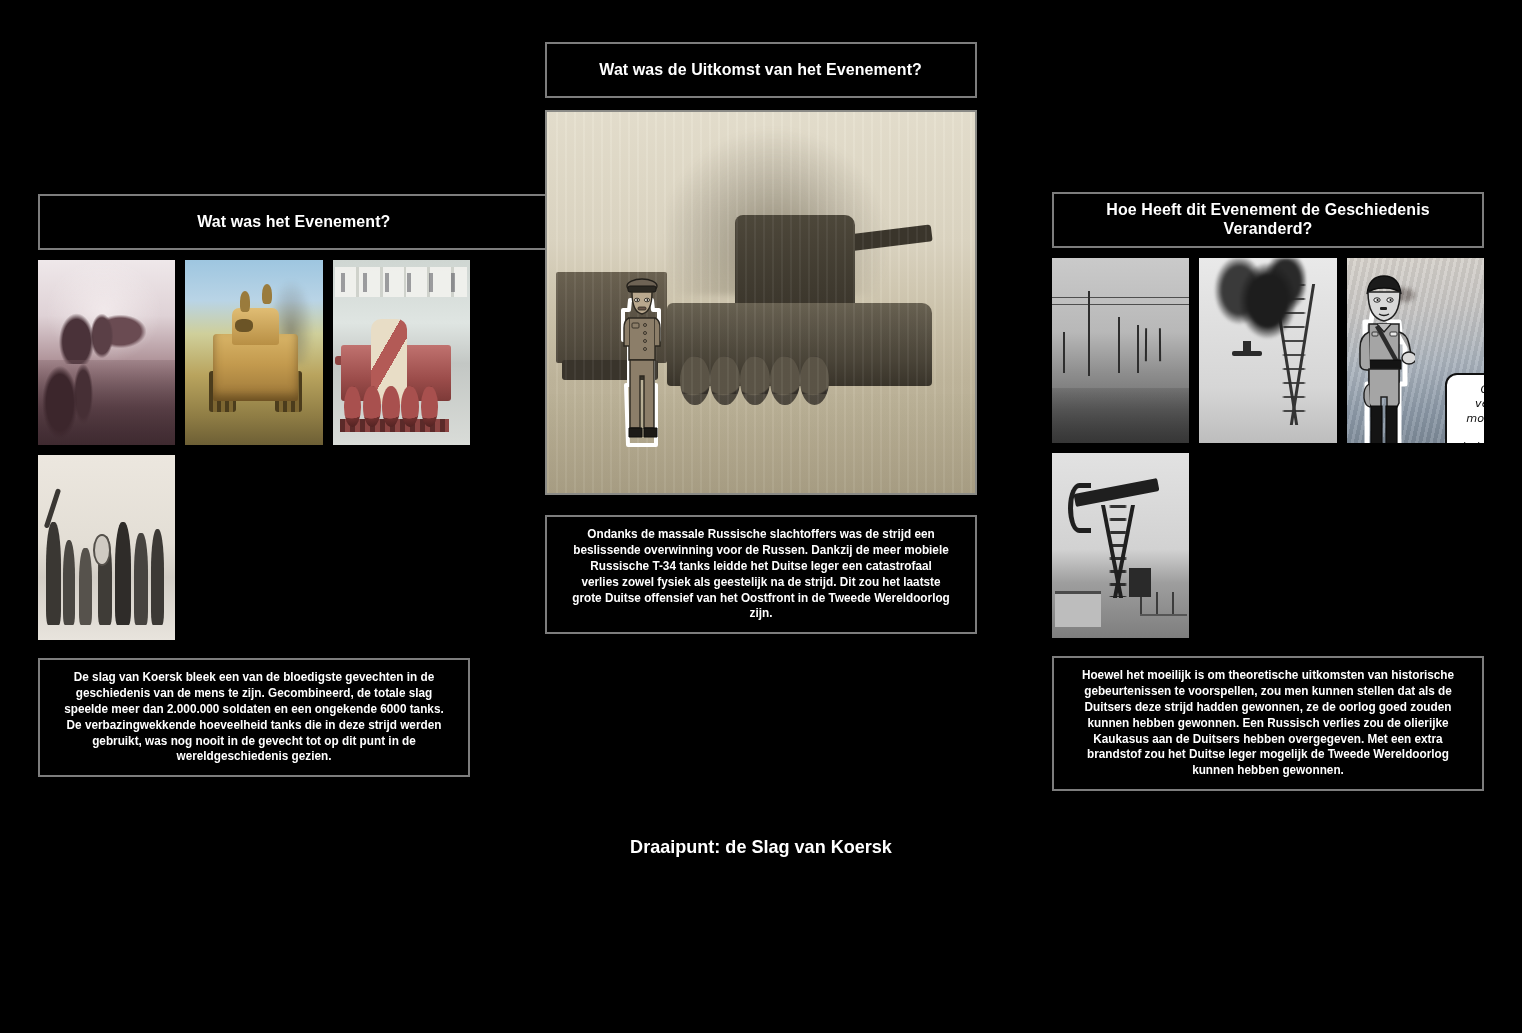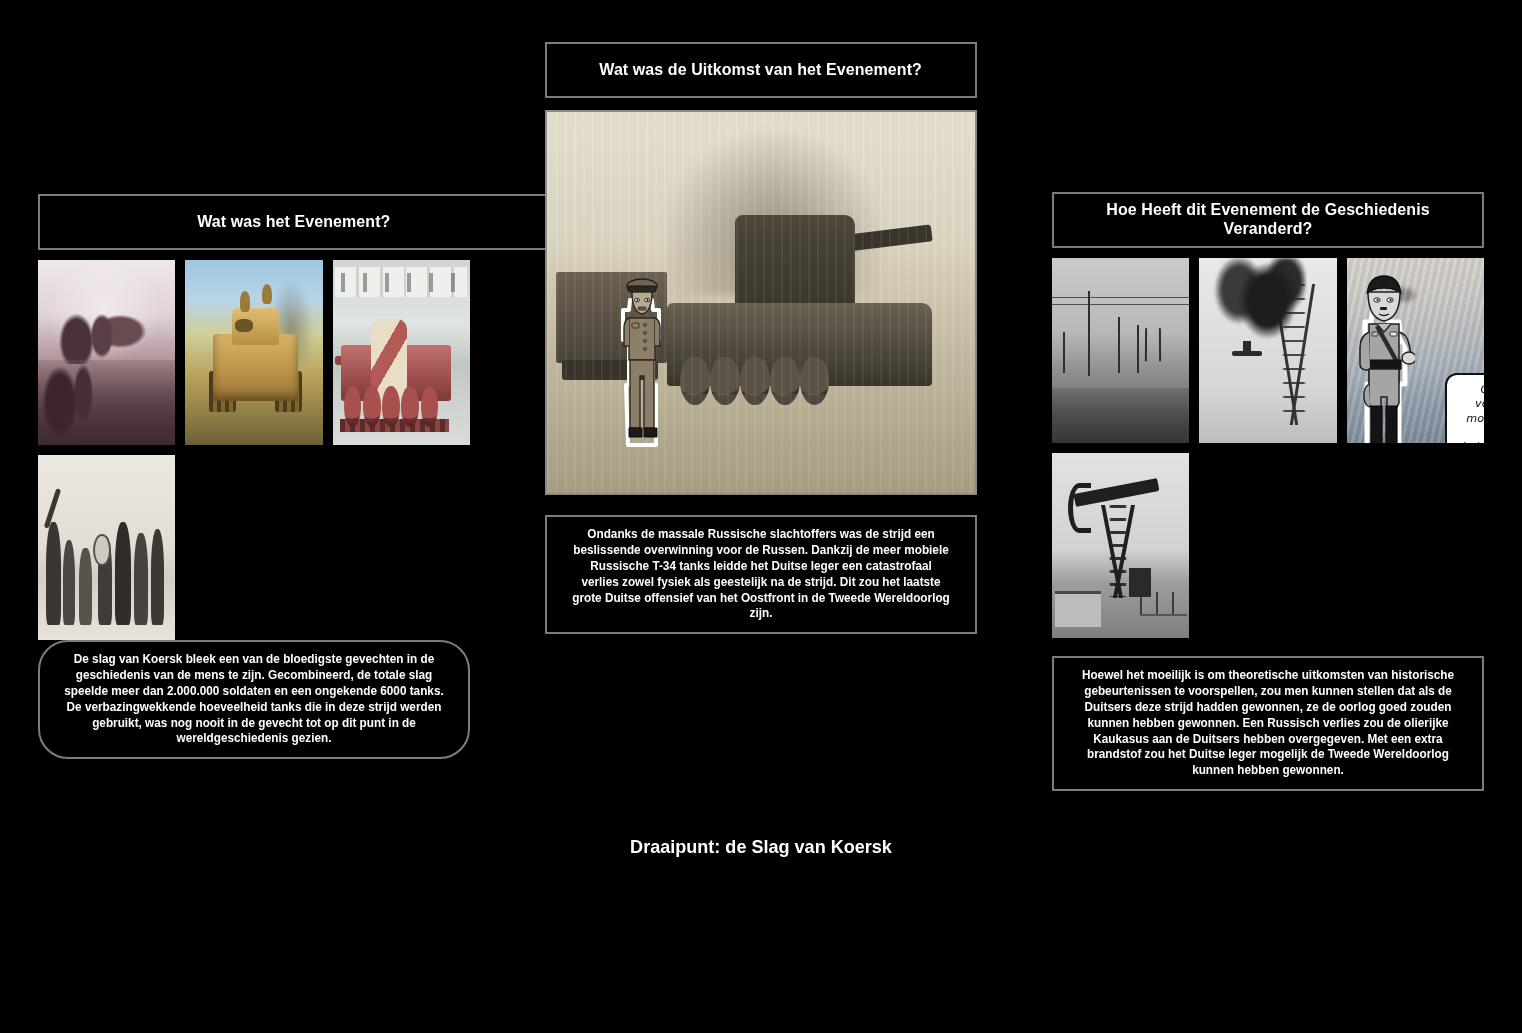--- a/index.html
+++ b/index.html
@@ -88,21 +88,21 @@
   }
   .desc-box .desc-text {
     color: #ffffff;
     font-family: "Liberation Sans Narrow", "Liberation Sans", sans-serif;
     font-weight: bold;
     font-size: 12.4px;
     line-height: 1.28;
     text-align: center;
     transform: scaleX(0.95);
   }
-  #desc-left  { width: 432px; min-height: 102px; border-radius: 30px; }
+  #desc-left  { margin-top: 18px; width: 432px; min-height: 102px; }
   #desc-center{ margin-top: 20px; width: 432px; min-height: 96px; }
   #desc-right { margin-top: 18px; width: 432px; min-height: 104px; }
 
   
   #footer-title {
     position: absolute;
     left: 0;
     top: 836px;
     width: 1522px;
     text-align: center;

